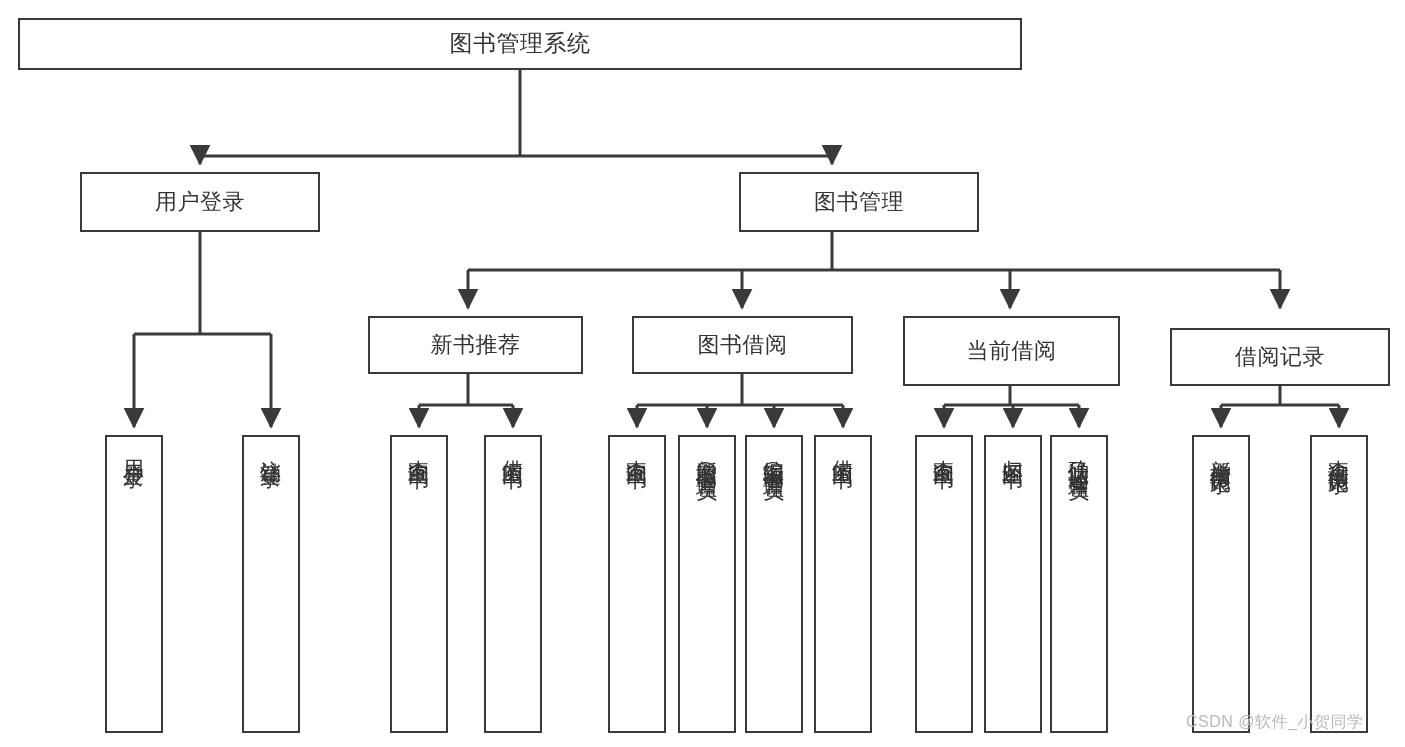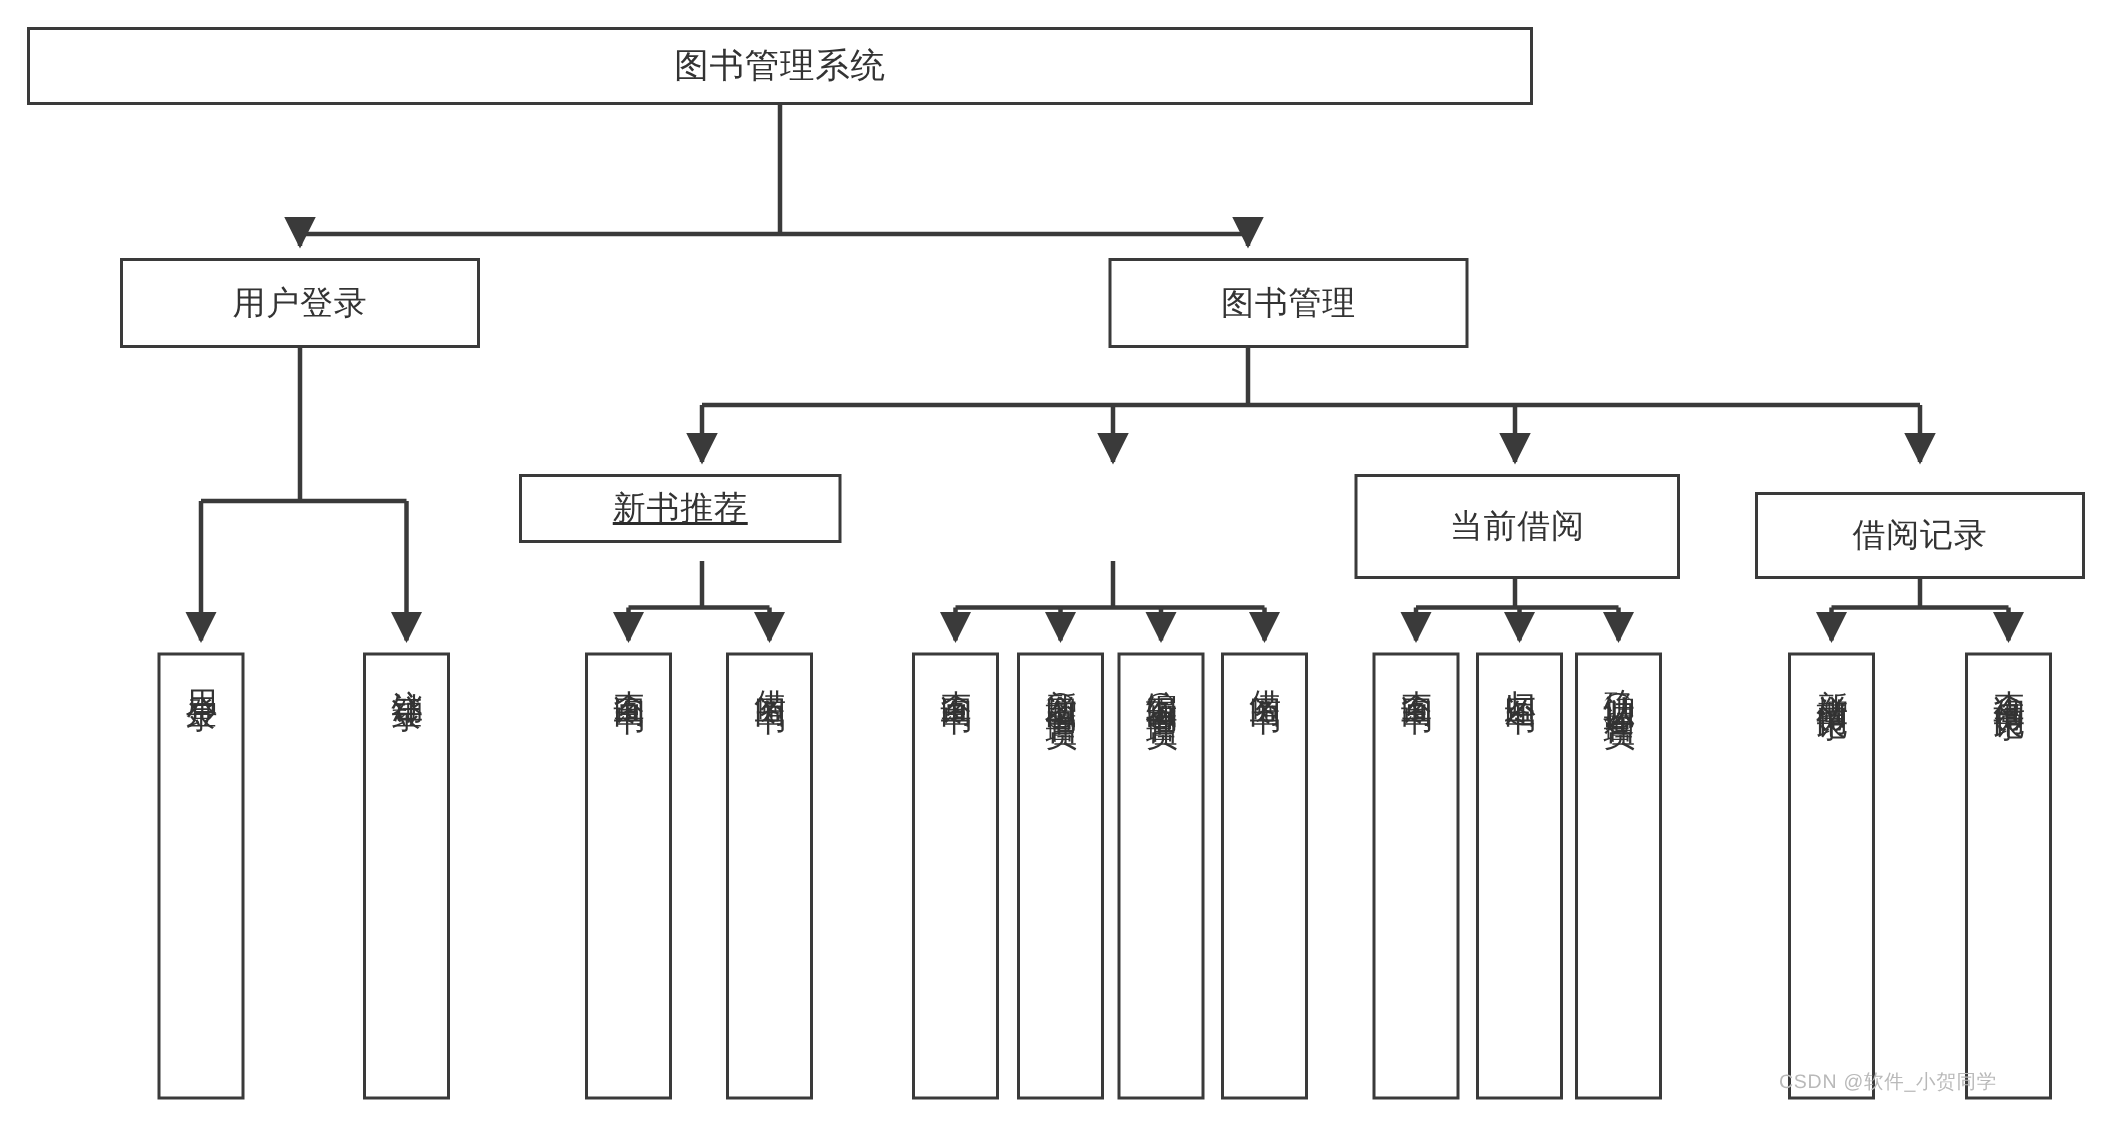--- a/index.html
+++ b/index.html
@@ -65,21 +65,21 @@
     font-size: 21px;
     letter-spacing: 3px;
     line-height: 1;
     max-height: 100%;
     white-space: nowrap;
   }
   #watermark {
     position: absolute;
     left: 1186px;
     top: 712px;
-    font-size: 13px;
+    font-size: 16px;
     color: #b9b9b9;
     white-space: nowrap;
     z-index: 3;
     letter-spacing: 0.5px;
   }
 </style>
 </head>
 <body>
 
 <div id="diagram-root">
@@ -138,22 +138,25 @@
     <span class="node-label">图书管理系统</span>
   </div>
 
   <div class="node h" style="left:80px; top:172px; width:240px; height:60px;">
     <span class="node-label">用户登录</span>
   </div>
   <div class="node h" style="left:712px; top:172px; width:240px; height:60px;margin-left:27px;">
     <span class="node-label">图书管理</span>
   </div>
 
-  <div class="node h" style="left:346px; top:316px; width:215px; height:46px;text-decoration:underline;">
+  <div class="node h" style="left:368px; top:316px; width:215px; height:58px;">
     <span class="node-label">新书推荐</span>
+  </div>
+  <div class="node h" style="left:632px; top:316px; width:221px; height:58px;">
+    <span class="node-label">图书借阅</span>
   </div>
   <div class="node h" style="left:903px; top:316px; width:217px; height:70px;">
     <span class="node-label">当前借阅</span>
   </div>
   <div class="node h" style="left:1170px; top:328px; width:220px; height:58px;">
     <span class="node-label">借阅记录</span>
   </div>
 
   <div class="node v" style="left:105px; top:435px; width:58px; height:298px;">
     <span class="node-label">用户登录</span>

